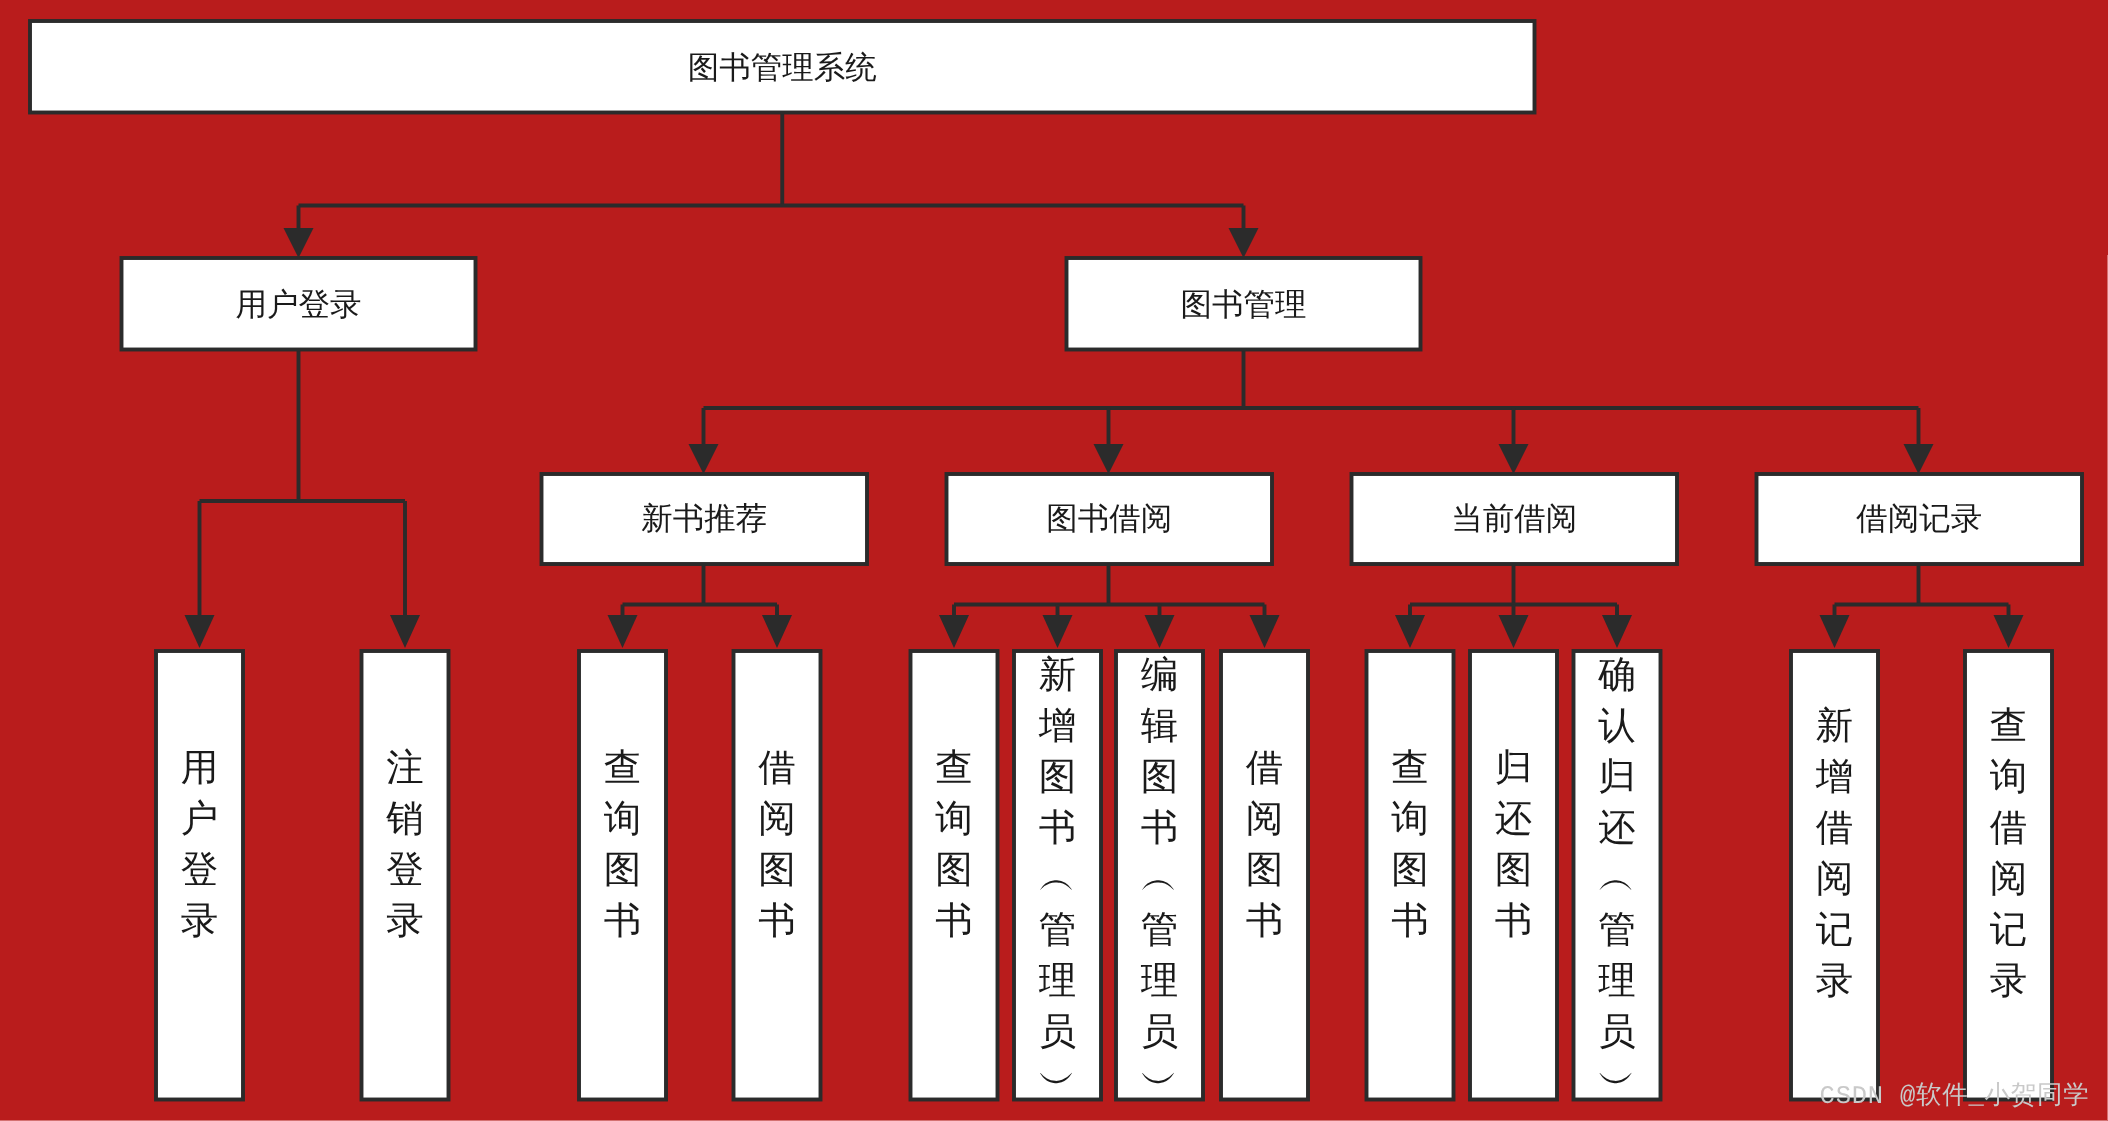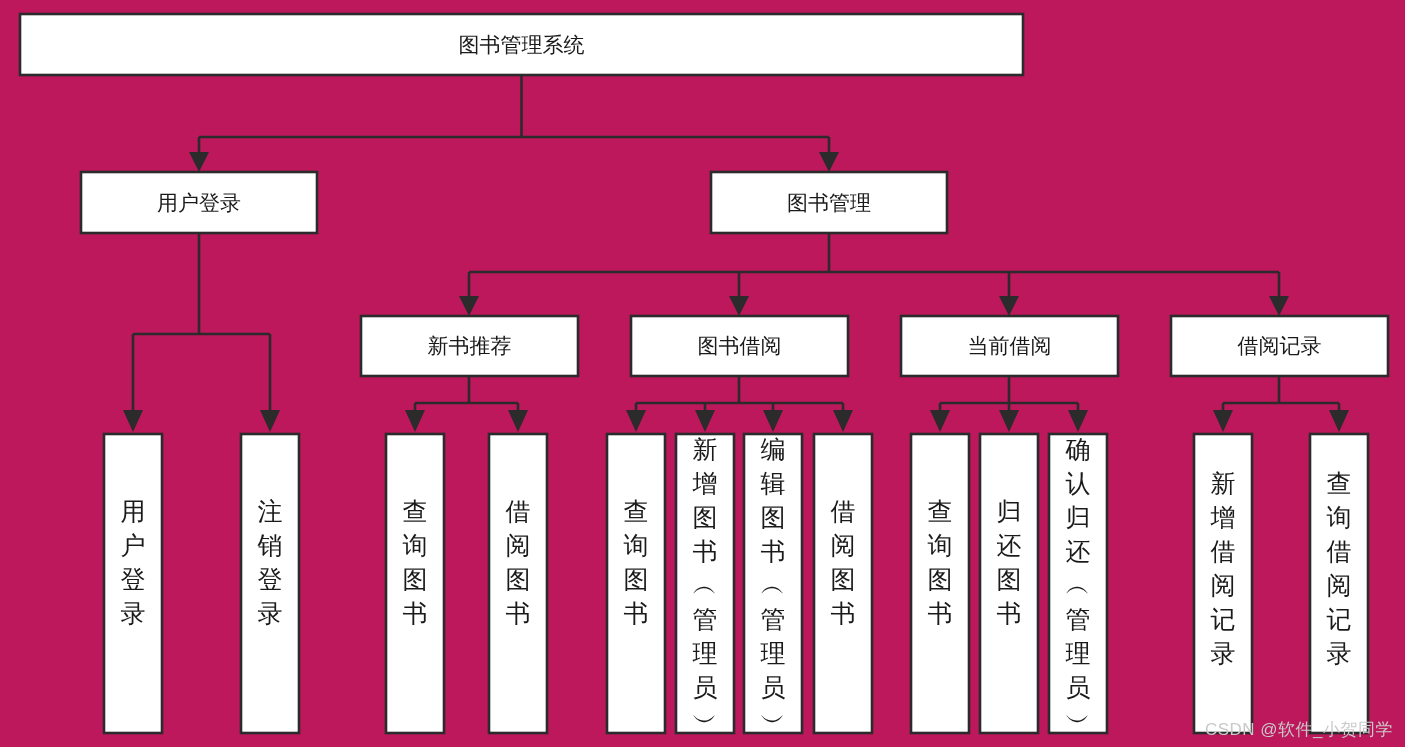--- a/index.html
+++ b/index.html
@@ -11,21 +11,21 @@
   body {
     width: 1405px;
     height: 747px;
     overflow: hidden;
     font-family: "DejaVu Sans", "Liberation Sans", sans-serif;
   }
   #diagram-root {
     position: relative;
     width: 1405px;
     height: 747px;
-    background: #be185d;
+    background: #b91c1c;
   }
   svg#diagram-svg {
     position: absolute;
     left: 0;
     top: 0;
     width: 1405px;
     height: 747px;
     display: block;
   }
   .node-rect {
@@ -56,21 +56,21 @@
     font-family: "DejaVu Sans", "Liberation Sans", sans-serif;
     font-size: 25px;
     text-anchor: middle;
   }
   .watermark {
     position: absolute;
     right: 12px;
     bottom: 6px;
     color: #c9c9c9;
     font-size: 17px;
-    font-family: Liberation Sans, sans-serif;
+    font-family: Liberation Mono, monospace;
     white-space: nowrap;
     letter-spacing: 0.5px;
     user-select: none;
     margin-left: 23px;
   }
 </style>
 </head>
 <body>
 
 <div id="diagram-root">

